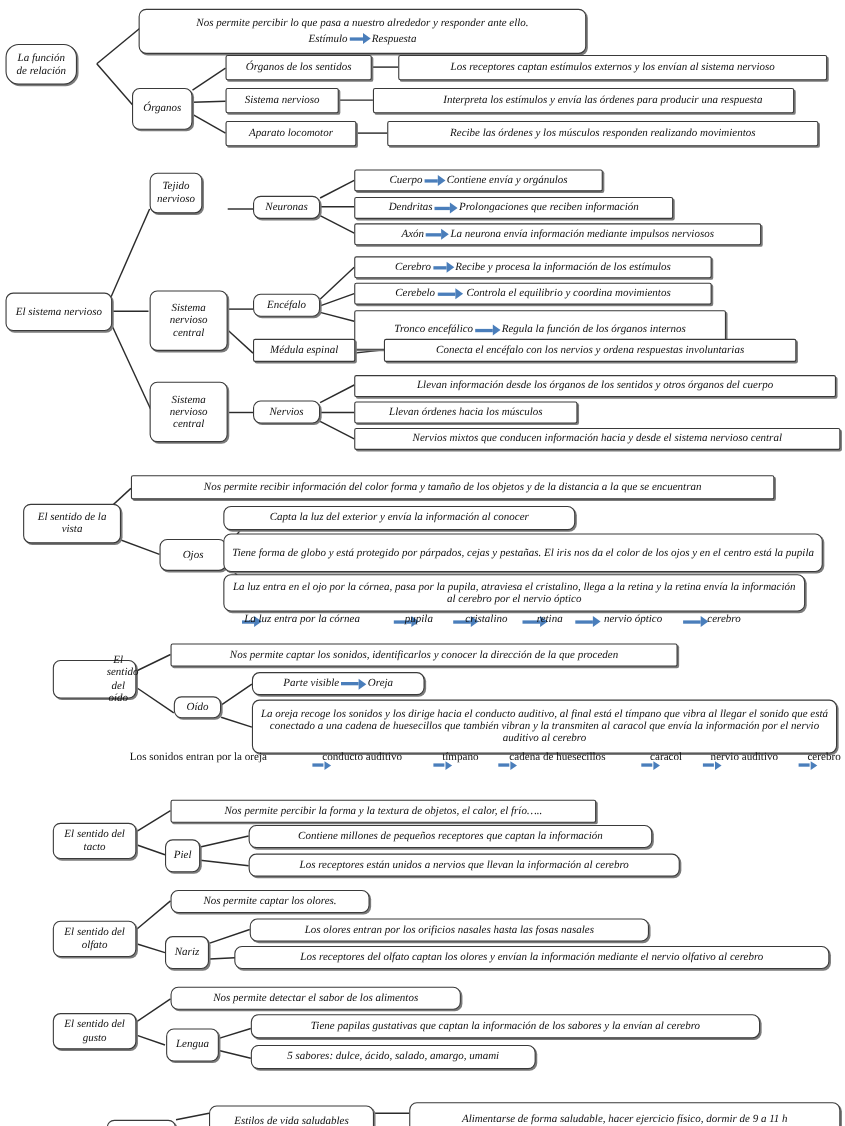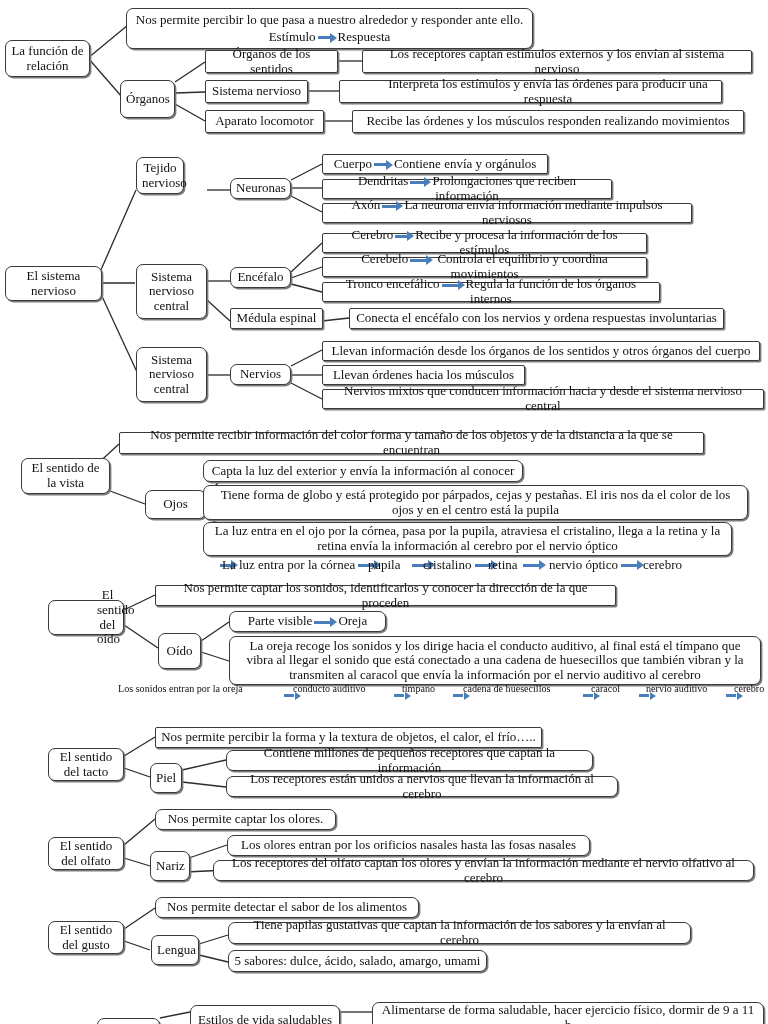--- a/index.html
+++ b/index.html
@@ -15,21 +15,21 @@
     position:absolute;box-sizing:border-box;
     border:1.4px solid #3a3a3a;border-radius:7px;background:#ffffff;
     display:flex;align-items:center;justify-content:center;
     text-align:center;line-height:1.12;
     padding:2px 5px;
     box-shadow:1.4px 1.4px 0 #7b7b7b;
     z-index:2;
   }
   .node span.t{display:block;width:100%;}
   .sq{border-radius:2px;}
-  .f11{font-size:13px;}
+  .f11{font-size:10px;font-style:italic;}
   .f10{font-size:10.1px;}
   .arw{display:inline-block;vertical-align:middle;position:relative;}
   .arw i{
     display:block;background:#4a7ebb;height:3px;border-radius:0;
   }
   .arw b{
     display:block;position:absolute;right:-1px;top:50%;
     width:0;height:0;border-style:solid;border-width:5px 0 5px 7px;
     border-color:transparent transparent transparent #4a7ebb;
     transform:translateY(-50%);
@@ -99,21 +99,21 @@
       <path d="M124,929 L155,908"></path>
       <path d="M124,941 L150,950"></path>
       <path d="M199,944 L228,935"></path>
       <path d="M199,955 L228,962"></path>
 
       <path d="M160,1018 L190,1012"></path>
       <path d="M340,1012 L372,1012"></path>
     </g>
   </svg>
 
-  <div class="node f11" style="left:5px;top:40px;width:85px;height:37px;">
+  <div class="node f11" style="left:5px;top:40px;width:65px;height:37px;border-radius:12px;">
     <span class="t">La función de relación</span>
   </div>
 
   <div class="node f11" style="left:126px;top:8px;width:407px;height:41px;flex-direction:column;justify-content:center;">
     <span class="t" style="margin-bottom:2px;">Nos permite percibir lo que pasa a nuestro alrededor y responder ante ello.</span>
     <span class="t">
       <span>Estímulo</span><span class="arw ainline" style="width:18px;height:10px;"><i style="width:12px;margin-top:3.5px;"></i><b></b></span><span>Respuesta</span>
     </span>
   </div>
 
@@ -169,21 +169,21 @@
   <div class="node f11" style="left:230px;top:267px;width:61px;height:21px;">
     <span class="t">Encéfalo</span>
   </div>
 
   <div class="node sq f11" style="left:322px;top:233px;width:325px;height:20px;">
     <span class="t"><span>Cerebro</span><span class="arw ainline" style="width:18px;height:10px;"><i style="width:12px;margin-top:3.5px;"></i><b></b></span><span>Recibe y procesa la información de los estímulos</span></span>
   </div>
   <div class="node sq f11" style="left:322px;top:257px;width:325px;height:20px;">
     <span class="t"><span>Cerebelo</span><span class="arw ainline" style="width:22px;height:10px;"><i style="width:16px;margin-top:3.5px;"></i><b></b></span><span> Controla el equilibrio y coordina movimientos</span></span>
   </div>
-  <div class="node sq f11" style="left:322px;top:282px;width:338px;height:20px;">
+  <div class="node sq f11" style="left:322px;top:282px;width:338px;height:36px;">
     <span class="t"><span>Tronco encefálico</span><span class="arw ainline" style="width:22px;height:10px;"><i style="width:16px;margin-top:3.5px;"></i><b></b></span><span>Regula la función de los órganos internos</span></span>
   </div>
 
   <div class="node sq f11" style="left:230px;top:308px;width:93px;height:21px;">
     <span class="t">Médula espinal</span>
   </div>
   <div class="node sq f11" style="left:349px;top:308px;width:375px;height:21px;">
     <span class="t">Conecta el encéfalo con los nervios y ordena respuestas involuntarias</span>
   </div>
 
@@ -255,21 +255,21 @@
       </span>
     <span class="seg" style="left:423px;top:0;">cerebro</span>
   </div>
 
   <div class="node f11" style="left:48px;top:600px;width:76px;height:35px;padding-left:48px;">
     <span class="t">El sentido del oído</span>
   </div>
   <div class="node sq f11" style="left:155px;top:585px;width:461px;height:21px;">
     <span class="t">Nos permite captar los sonidos, identificarlos y conocer la dirección de la que proceden</span>
   </div>
-  <div class="node f11" style="left:158px;top:633px;width:43px;height:36px;">
+  <div class="node f11" style="left:158px;top:633px;width:43px;height:20px;">
     <span class="t">Oído</span>
   </div>
   <div class="node f11" style="left:229px;top:611px;width:157px;height:21px;">
     <span class="t"><span>Parte visible</span><span class="arw ainline" style="width:22px;height:10px;"><i style="width:16px;margin-top:3.5px;"></i><b></b></span><span>Oreja</span></span>
   </div>
   <div class="node f11" style="left:229px;top:636px;width:532px;height:49px;">
     <span class="t">La oreja recoge los sonidos y los dirige hacia el conducto auditivo, al final está el tímpano que vibra al llegar el sonido que está conectado a una cadena de huesecillos que también vibran y la transmiten al caracol que envía la información por el nervio auditivo al cerebro</span>
   </div>
 
   <div class="fseq f10" style="left:118px;top:683px;width:650px;height:18px;">

